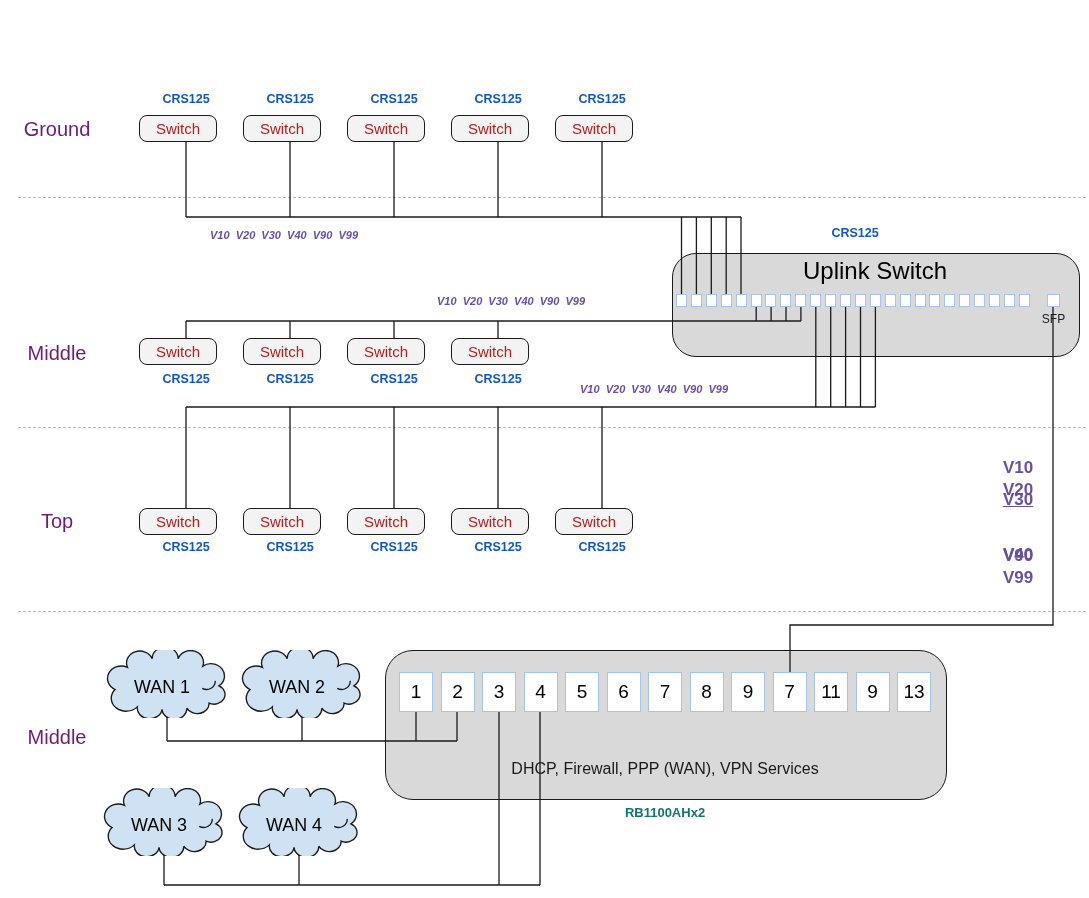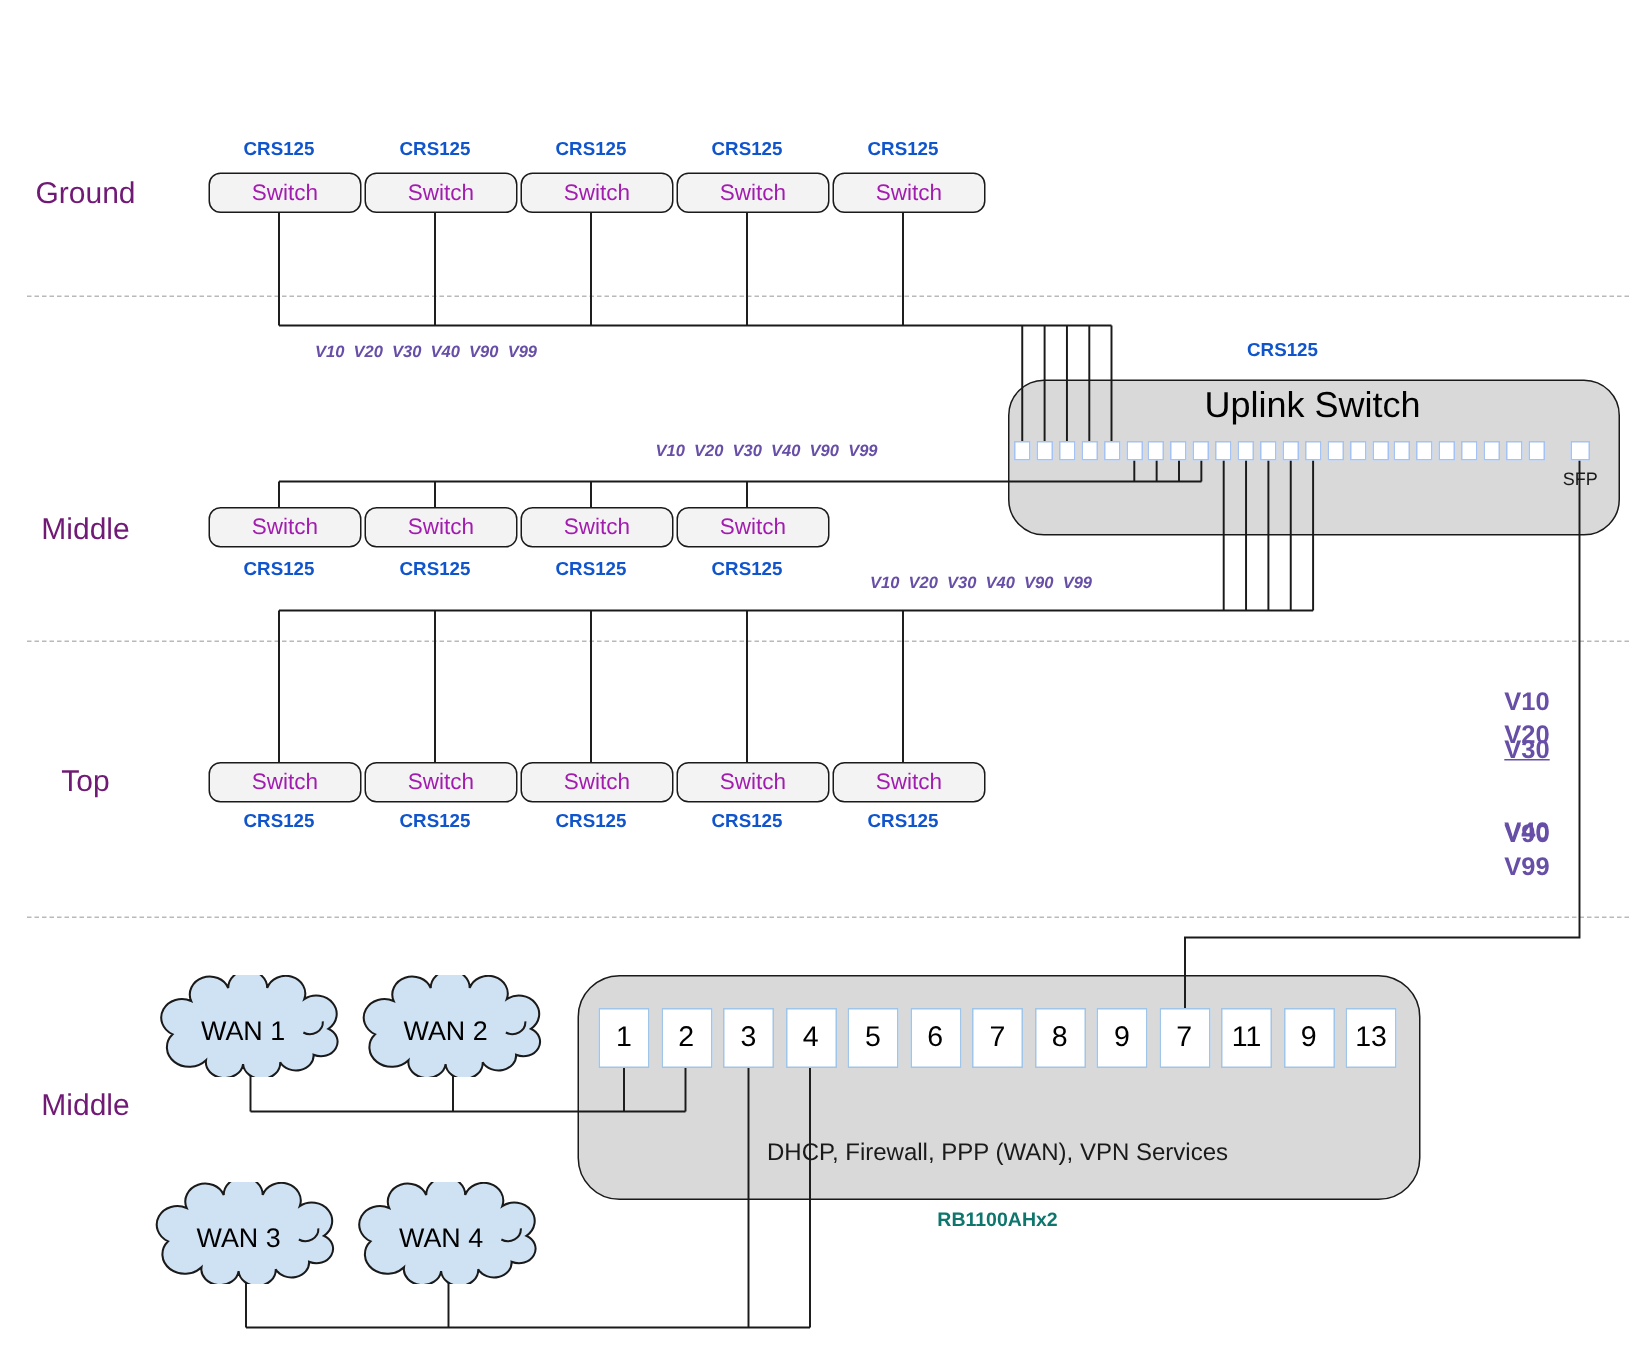--- a/index.html
+++ b/index.html
@@ -6,23 +6,23 @@
   .stage{position:relative;width:1089px;height:898px;background:#fff;overflow:hidden;
          font-family:"Liberation Sans",sans-serif;}
   
   .body-gray{position:absolute;background:#d9d9d9;border:1.4px solid #1a1a1a;z-index:1;}
   .sep{position:absolute;border-top:1px dashed #b9b9b9;height:0;z-index:0;}
   svg.wires{position:absolute;left:0;top:0;z-index:2;}
   
   .floor-label{position:absolute;left:11px;width:92px;text-align:center;
                font-size:20px;color:#701a75;z-index:3;}
   
-  .switch-box{position:absolute;width:102px;height:27px;background:#f3f3f3;
+  .switch-box{position:absolute;width:78px;height:27px;background:#f3f3f3;
               border:1.3px solid #1a1a1a;border-radius:8px;display:flex;
-              align-items:center;justify-content:center;font-size:15px;color:#a21caf;
+              align-items:center;justify-content:center;font-size:15px;color:#b91c1c;
               box-sizing:border-box;z-index:3;}
   .crs{position:absolute;width:94px;text-align:center;font-size:12.5px;font-weight:bold;
        color:#1155cc;z-index:3;}
   
   .vlan-inline{position:absolute;font-size:11px;font-weight:bold;font-style:italic;
                color:#674ea7;white-space:pre;z-index:3;}
   .vlan-stack-item{position:absolute;left:998px;width:40px;text-align:center;
                    font-size:17px;font-weight:bold;color:#674ea7;z-index:3;}
   
   .uplink-title{position:absolute;left:672px;top:257px;width:406px;text-align:center;

